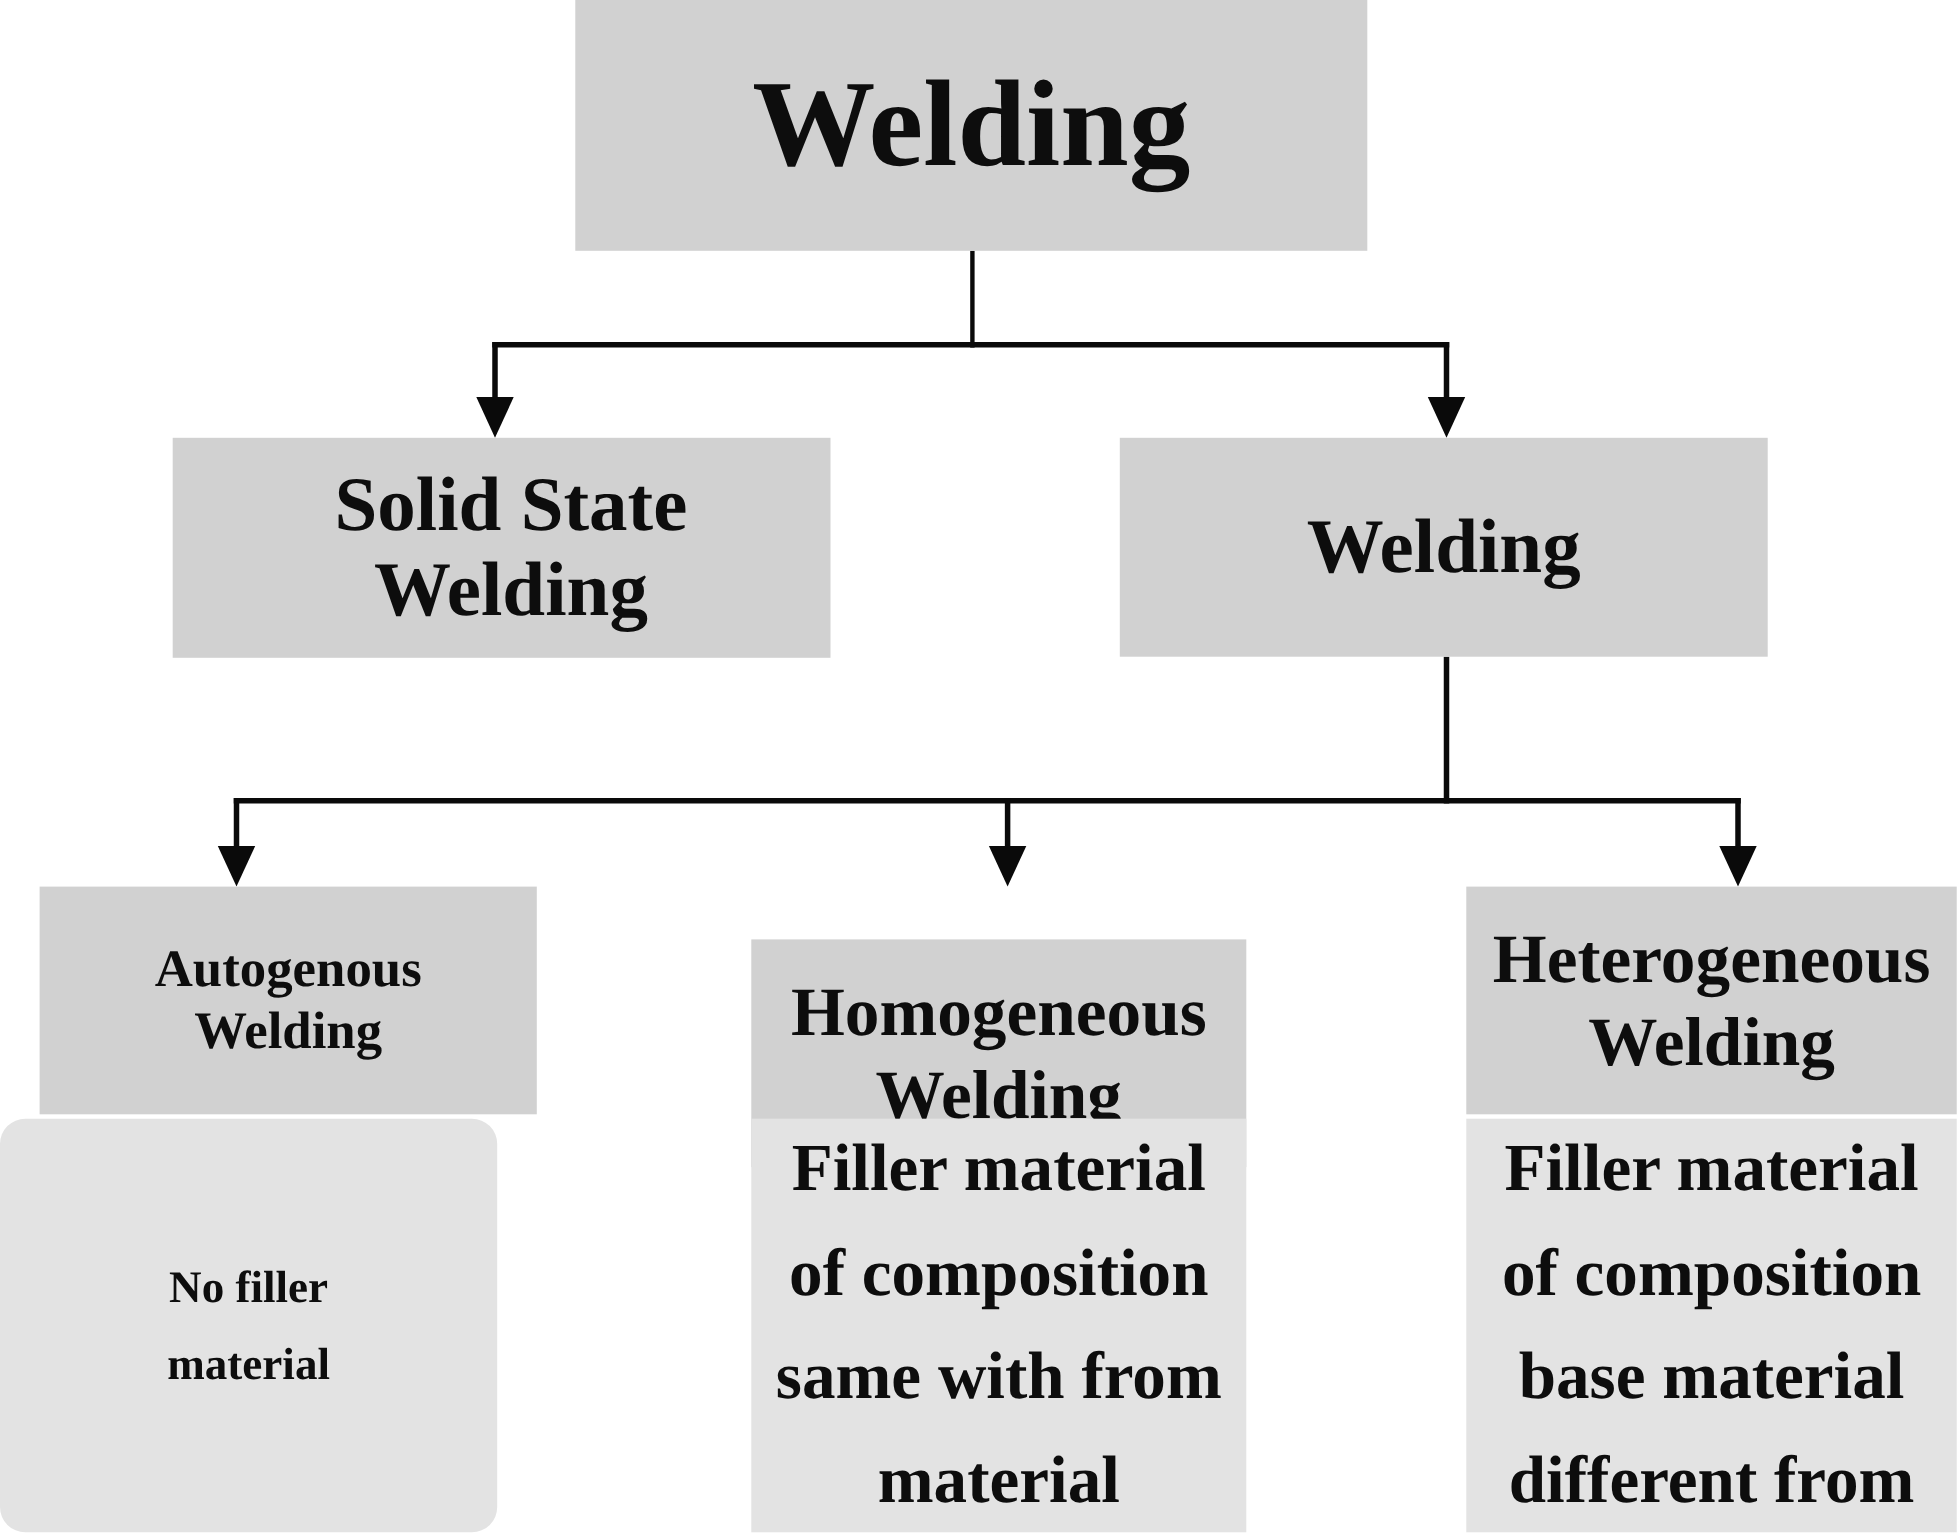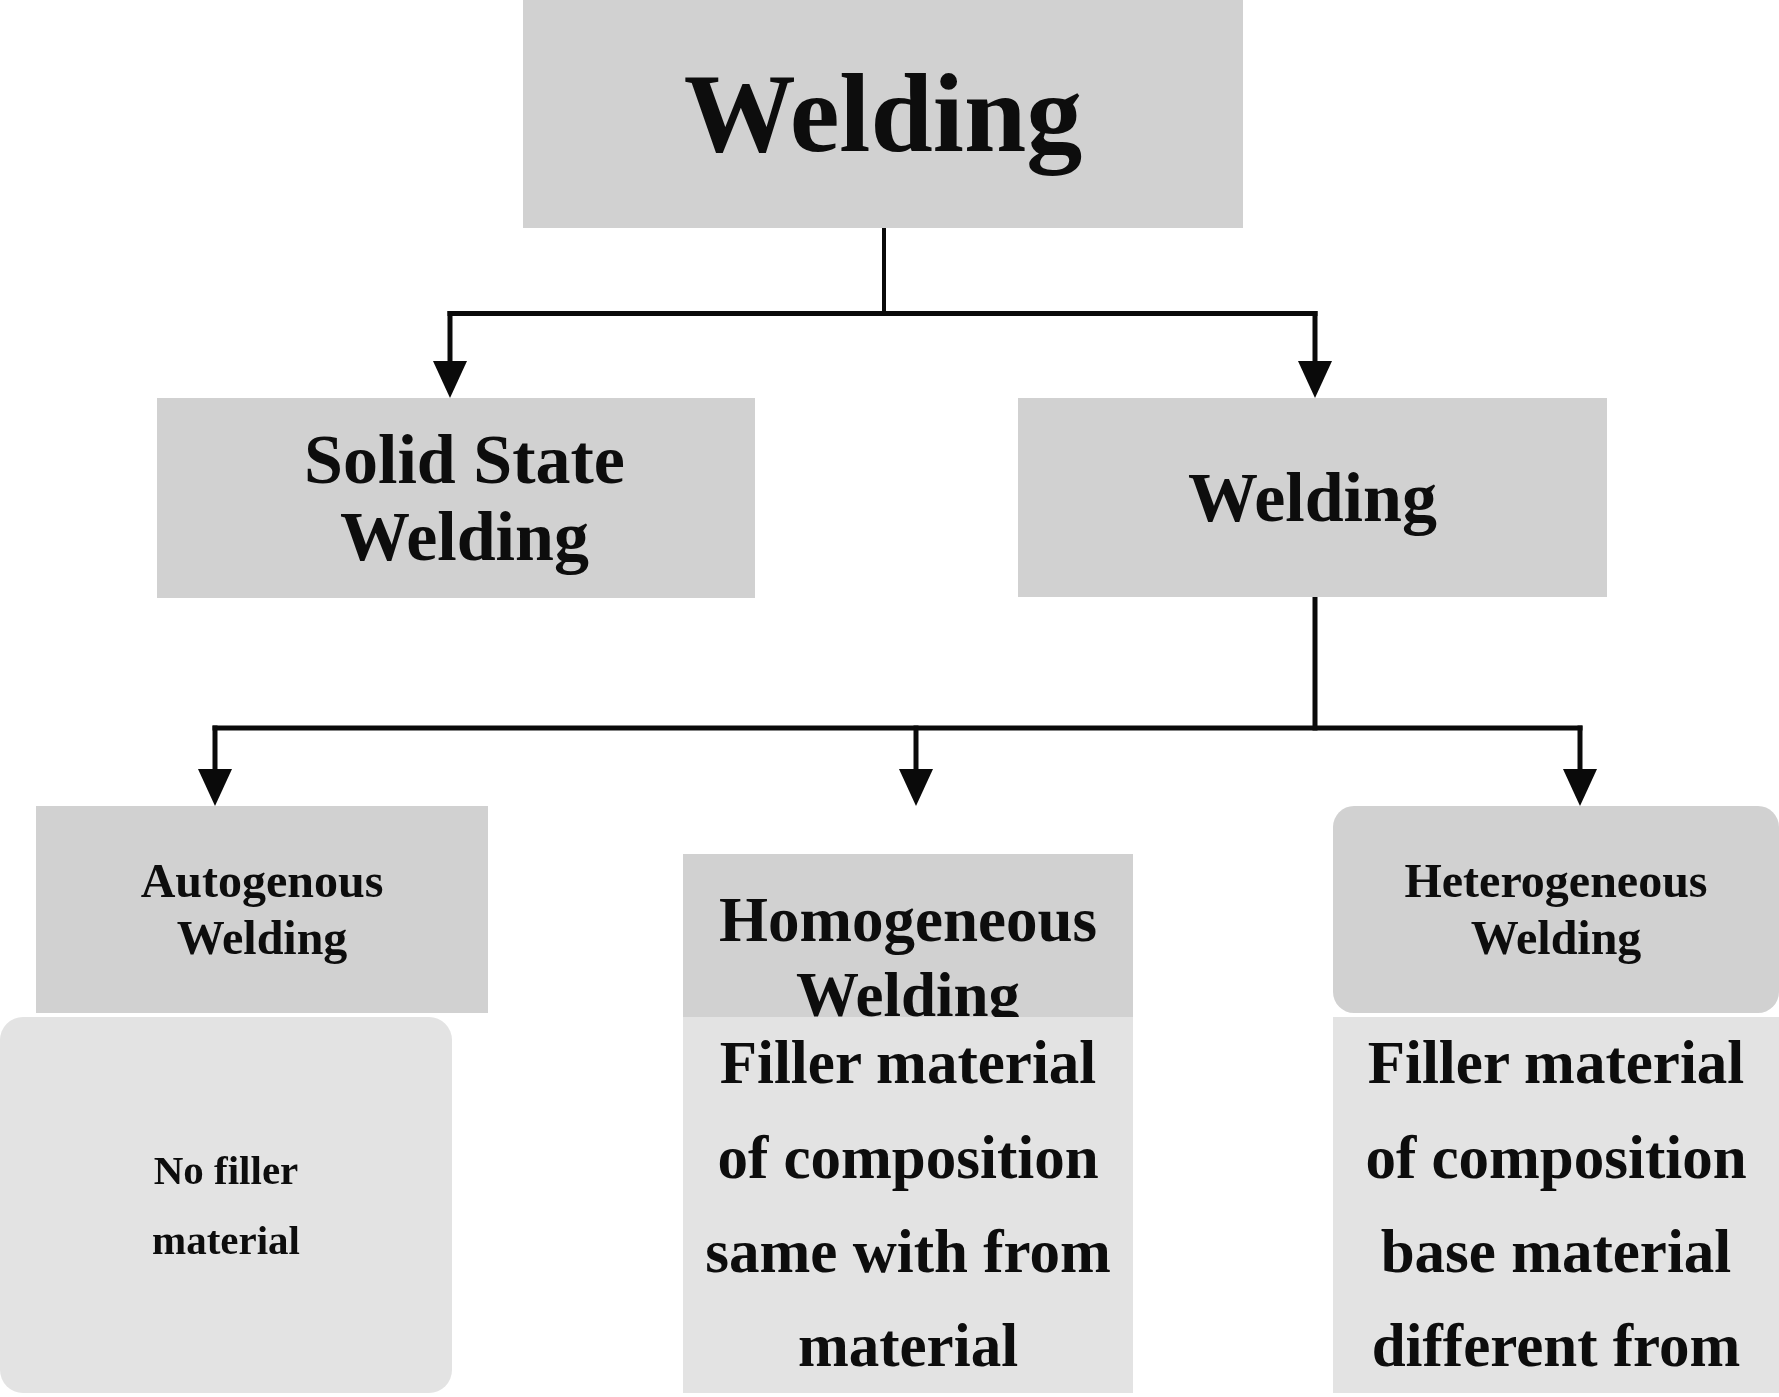--- a/index.html
+++ b/index.html
@@ -39,21 +39,21 @@
   .line-block { display: block; }
 
   
   #node-welding        { left: 523px; top: 0;     width: 720px; height: 228px; font-size: 112px; line-height: 1.1; }
   
   #node-solid-state    { left: 157px;  top: 398px; width: 581px; height: 200px; font-size: 70px; line-height: 1.1; padding-left: 17px; }
   #node-fusion         { left: 1018px; top: 398px; width: 589px; height: 199px; font-size: 70px; line-height: 1.1; }
   
   #node-autogenous     { left: 0;      top: 806px; width: 452px; height: 207px; font-size: 48px; line-height: 1.18; margin-left: 36px; }
   #node-homogeneous    { left: 683px;  top: 854px; width: 450px; height: 207px; font-size: 63px; line-height: 1.18; }
-  #node-heterogeneous  { left: 1333px; top: 806px; width: 446px; height: 207px; font-size: 48px; line-height: 1.18; border-radius: 21px; }
+  #node-heterogeneous  { left: 1333px; top: 806px; width: 446px; height: 207px; font-size: 63px; line-height: 1.18; }
   
   #desc-autogenous     { left: 0;      top: 1017px; width: 452px; height: 376px; font-size: 41px; line-height: 1.22; border-radius: 23px; }
   #desc-homogeneous    { left: 683px;  top: 1017px; width: 450px; height: 376px; font-size: 61px; line-height: 1.22; }
   #desc-heterogeneous  { left: 1333px; top: 1017px; width: 446px; height: 376px; font-size: 61px; line-height: 1.22; }
 
   #connector-overlay {
     position: absolute;
     left: 0; top: 0;
     width: 1779px;
     height: 1397px;

